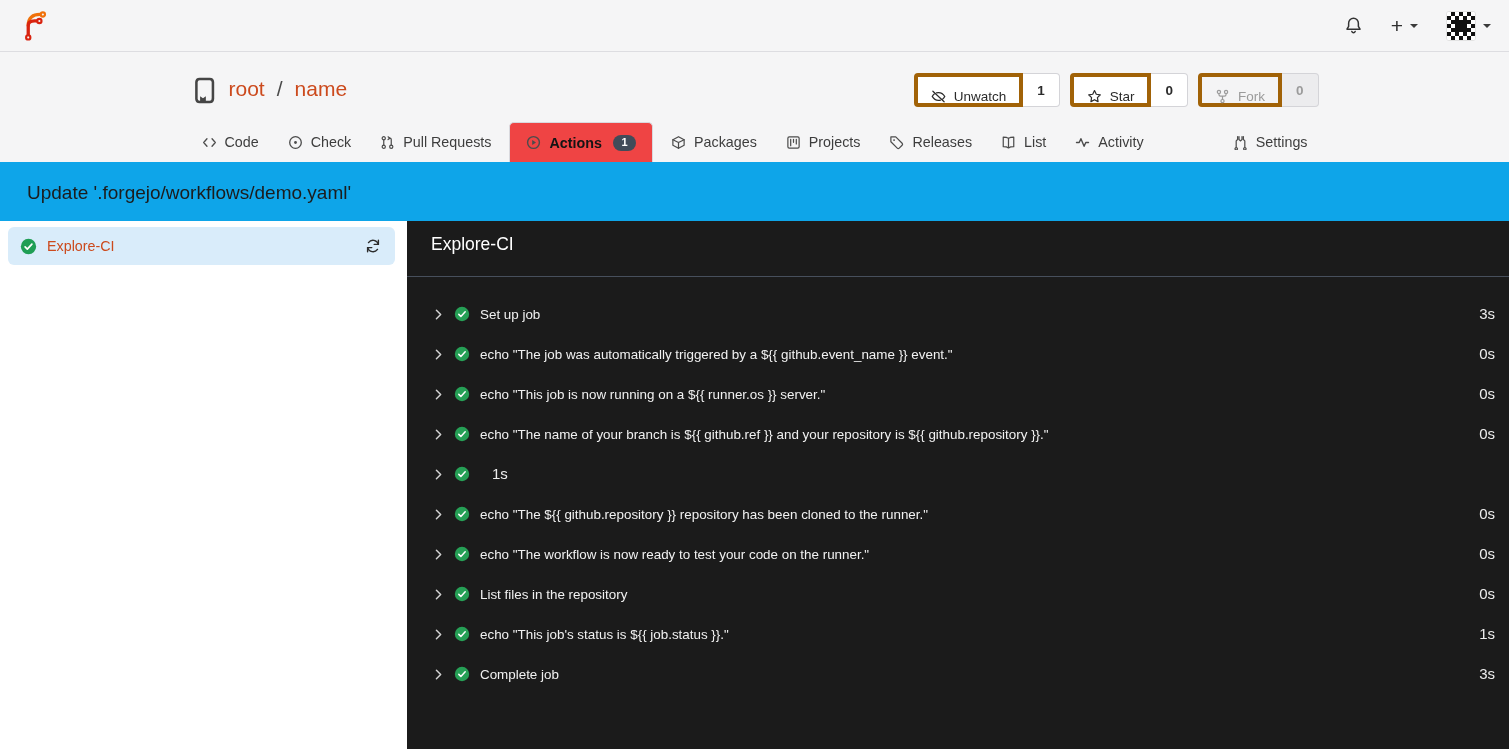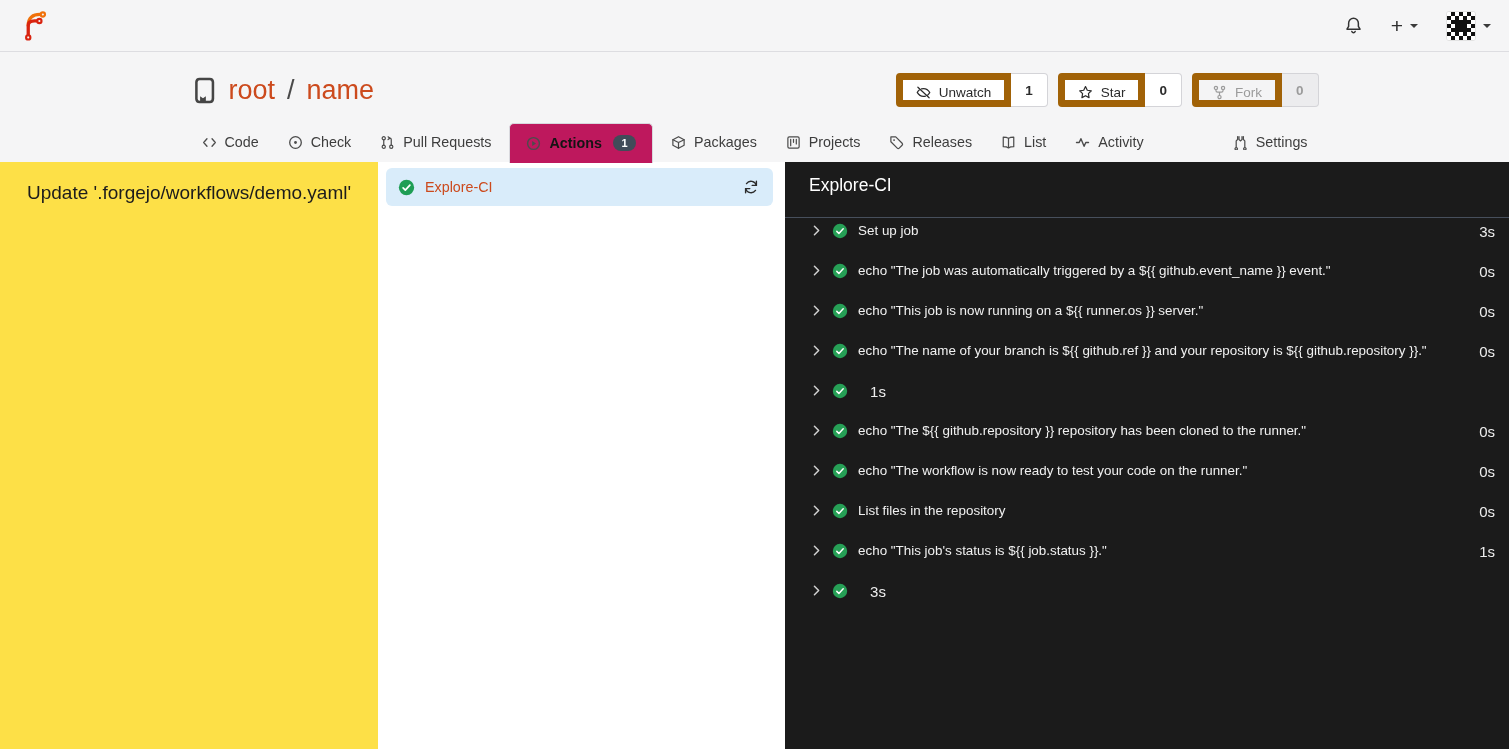--- a/index.html
+++ b/index.html
@@ -27,60 +27,60 @@
   .plus-glyph{font-size:21px;line-height:1;color:#2f2f2f;font-weight:400}
   .caret{width:0;height:0;border-left:4px solid transparent;border-right:4px solid transparent;
          border-top:4.5px solid #3a3a3a;margin-left:7px;display:inline-block}
   .avatar-btn{display:flex;align-items:center}
   .avatar-img{border-radius:3px;overflow:hidden;background:#fff;border:1px solid #e2e2e2}
 
   
   .repo-header{flex:0 0 110px;background:var(--bg-gray);padding-top:20px}
   .container{width:1128px;margin:0 auto}
   .repo-title-row{display:flex;justify-content:space-between;align-items:center;height:36px}
-  .repo-title{display:flex;align-items:center;gap:11px;font-size:27px;color:#454545}
+  .repo-title{display:flex;align-items:flex-start;gap:11px;font-size:21px;color:#454545}
   .repo-title a{color:var(--accent)}
   .sep{color:#4a4a4a;margin:0 1px}
   .repo-actions{display:flex;gap:10px}
   .action-btn{display:flex;font-size:13.5px;color:#2b2b2b}
-  .btn-label{display:flex;align-items:flex-end;gap:8px;padding:0 13px;height:34px;background:#fff;
-             border:7px solid #a16207;border-radius:4px 0 0 4px}
+  .btn-label{display:flex;align-items:flex-start;gap:8px;padding:12px 13px;height:34px;background:#fff;
+             border:4px solid #a16207;border-radius:4px 0 0 4px}
   .btn-count{display:flex;align-items:center;padding:0 14px;height:34px;background:#fff;
              border:1px solid #d4d4d8;border-left:none;border-radius:0 4px 4px 0;font-weight:700}
   .action-btn.disabled{color:#9b9b9b}
   .action-btn.disabled .btn-label{background:#f4f4f5}
   .action-btn.disabled .btn-count{background:#ececee}
 
-  .repo-tabs{display:flex;align-items:center;margin-top:14px;height:40px}
+  .repo-tabs{display:flex;align-items:flex-start;margin-top:14px;height:40px}
   .repo-tab{display:flex;align-items:center;gap:8px;padding:0 11px;height:40px;font-size:14.3px;
             color:#3d3d3d;margin-right:7px}
   .repo-tab .tab-icon{color:#4c4c4c;display:flex}
-  .repo-tab.active{background:#be185d;border:1px solid var(--border);border-bottom:none;
+  .repo-tab.active{background:#ef4444;border:1px solid var(--border);border-bottom:none;
             border-radius:5px 5px 0 0;font-weight:700;color:#141414;margin-bottom:-1px;padding:8px 16px;position:relative;z-index:2}
   .repo-tab.push-right{margin-left:auto;margin-right:0}
   .tab-badge{background:#414b59;color:#fff;font-size:11px;font-weight:700;border-radius:10px;
             padding:2.5px 8.5px;margin-left:3px;line-height:1}
 
   
-  .main{flex:1;display:flex;flex-direction:row;min-height:0;background:#fde047}
+  .main{flex:1;display:flex;flex-direction:column;min-height:0;background:#0ea5e9}
   .run-title{font-size:19px;font-weight:400;color:#1c1c1c;margin:0;padding:20px 27px 17px}
   .run-layout{flex:1;display:flex;min-height:0}
 
   .jobs-sidebar{flex:0 0 407px;padding:6px 12px 0 8px;background:#fff}
   .job-item{height:38px;background:#d9ecfa;border-radius:6px;display:flex;align-items:center;padding:0 12px}
   .job-check{display:flex}
   .job-name{flex:1;margin-left:10px;color:var(--accent);font-size:14.3px}
   .job-rerun{color:#2c2c2c;display:flex;padding:2px}
 
   .steps-panel{flex:1;background:var(--panel);display:flex;flex-direction:column;min-width:0}
   .panel-header{padding:13px 24px 12px;border-bottom:1px solid #474f5c}
   .panel-title{color:#fff;font-size:17.5px;margin-bottom:9px}
   .panel-status{color:#cbcbcb;font-size:12.5px}
   .steps-list{padding-top:5px;overflow:hidden}
-  .step-row{height:40px;display:flex;align-items:flex-start;padding:0 14px 0 24px;color:#f1f1f1;
+  .step-row{height:40px;display:flex;align-items:flex-end;padding:0 14px 0 24px;color:#f1f1f1;
             font-size:13.4px;cursor:pointer}
   .step-chevron{color:#d2d2d2;display:flex;margin-right:8px}
   .step-check{display:flex;margin-right:10px}
   .step-name{flex:1;white-space:nowrap;overflow:hidden;text-overflow:ellipsis}
   .step-duration{font-size:15px;color:#ededed;margin-left:12px}
 </style>
 </head>
 <body>
 
 <div class="app">
@@ -505,19 +505,20 @@
       <svg width="15" height="15" viewBox="0 0 16 16" fill="none" stroke="currentColor" stroke-width="1.6" stroke-linecap="round" stroke-linejoin="round">
         <path d="M5.8 3.5 10.3 8l-4.5 4.5"></path>
       </svg>
     </span>
     <span class="step-check">
       <svg width="16" height="16" viewBox="0 0 16 16">
         <circle cx="8" cy="8" r="7.2" fill="#26a056"></circle>
         <path d="M4.8 8.4l2.1 2.1 4.3-4.7" fill="none" stroke="#fff" stroke-width="1.5" stroke-linecap="round" stroke-linejoin="round"></path>
       </svg>
     </span>
+    <span class="step-name">Complete job</span>
     <span class="step-duration">3s</span>
   </div>
 </div>
       </section>
     </div>
   </main>
 </div>
 
 </body></html>

